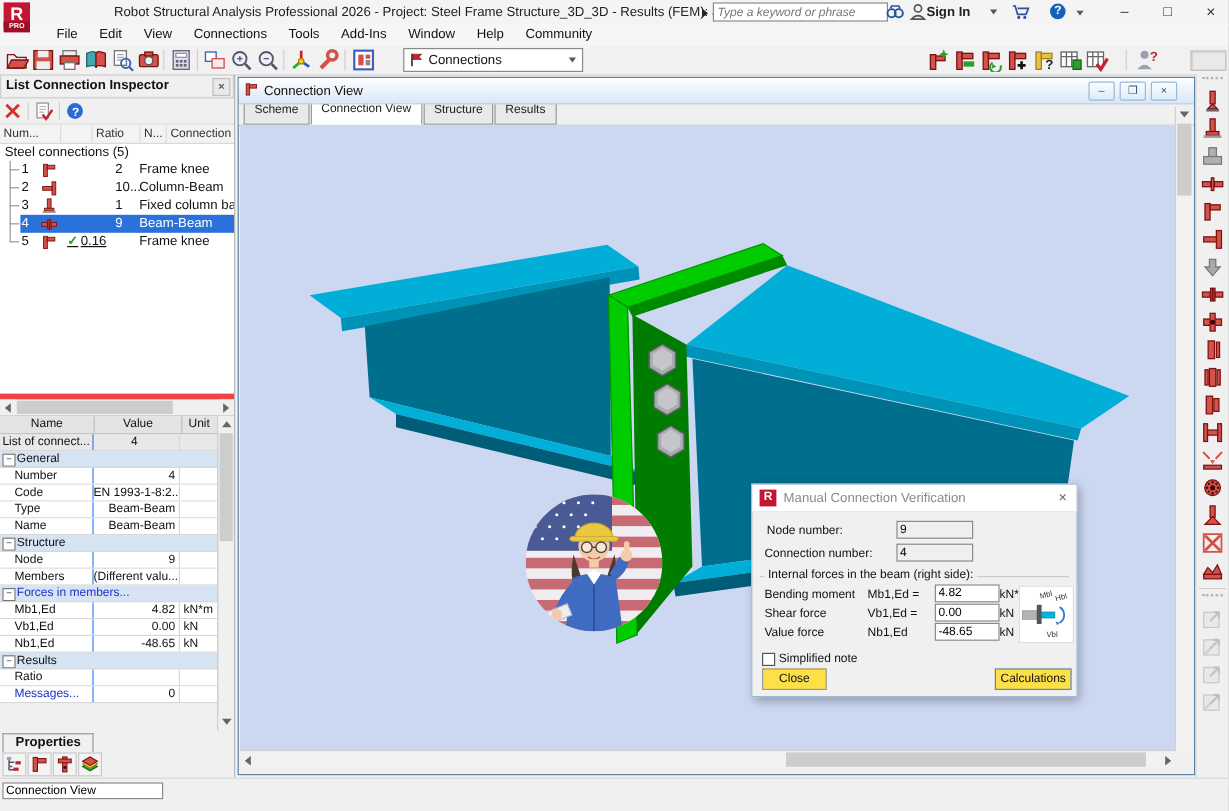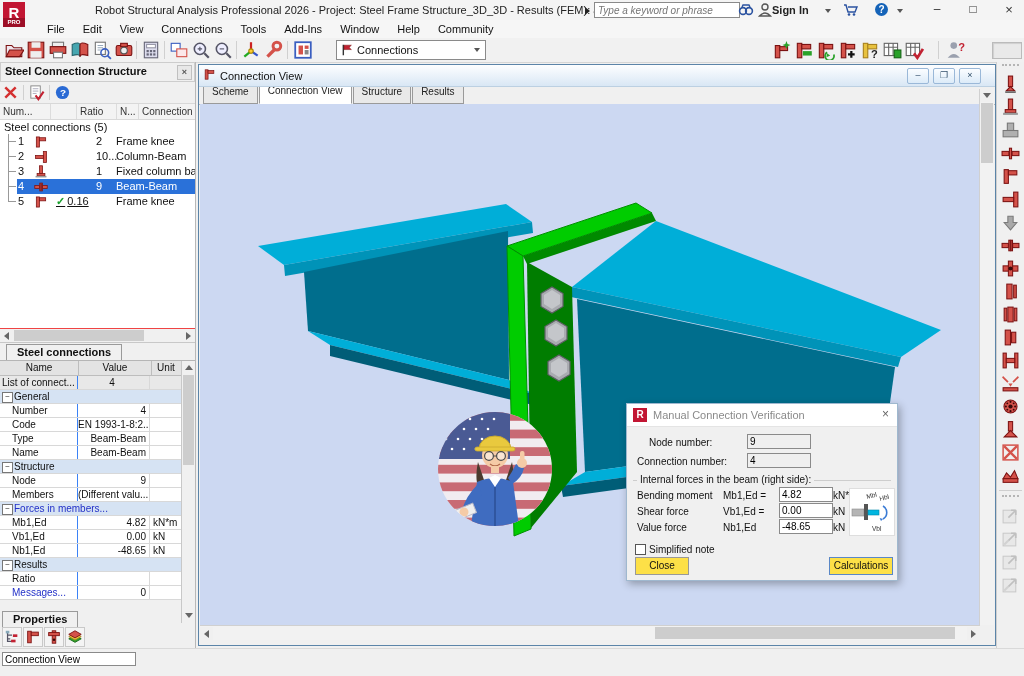--- a/index.html
+++ b/index.html
@@ -37,21 +37,21 @@
   .sunkbox{position:absolute;left:992px;top:4px;width:28px;height:15px;background:#e9e9e9;border:1px solid #bbb;box-shadow:inset 1px 1px 1px #cfcfcf;}
   
   .lpanel{position:absolute;left:0;top:62px;width:196px;height:586px;background:#f0f0f0;border-right:1px solid #b8b8b8;box-sizing:border-box;}
   .lp-header{position:relative;height:18px;border:1px solid #cdcdcd;background:#f0f0f0;font-weight:bold;line-height:17px;padding-left:4px;}
   .lp-close{position:absolute;right:2px;top:2px;width:13px;height:13px;border:1px solid #c0c0c0;background:#e8e8e8;color:#555;
         font-size:9px;line-height:12px;text-align:center;}
   .lp-toolbar{height:21px;border-bottom:1px solid #d8d8d8;display:flex;align-items:center;padding-left:2px;gap:4px;}
   .lp-toolbar .pic{width:17px;height:17px;}
   .lp-toolbar .pic svg{width:17px;height:17px;}
   .lp-tsep{width:1px;height:15px;background:#d0d0d0;}
-  .tree{position:relative;height:224px;background:#fff;border-bottom:1px solid #ef4444;overflow:hidden;}
+  .tree{position:relative;height:224px;background:#fff;border-bottom:5px solid #ef4444;overflow:hidden;}
   .tree-head{display:flex;height:15px;background:#f3f3f3;border-bottom:1px solid #d9d9d9;color:#333;}
   .tree-head span{border-right:1px solid #dcdcdc;padding-left:3px;line-height:15px;overflow:hidden;white-space:nowrap;font-size:10px;}
   .th-num{width:47px;}.th-ico{width:22px;}.th-ratio{width:36px;}.th-n{width:18px;}.th-name{flex:1;border-right:none!important;}
   .tgroup{height:14px;line-height:14px;padding-left:4px;}
   .trow{display:flex;height:15px;line-height:15px;align-items:center;position:relative;}
   .tlines{width:18px;height:15px;position:relative;flex:none;}
   .tlines i{position:absolute;left:8px;top:0;bottom:0;border-left:1px solid #999;}
   .tlines.last i{bottom:7px;}
   .tlines b{position:absolute;left:8px;top:7px;width:8px;border-top:1px solid #999;}
   .trow .tnum{width:16px;text-align:left;flex:none;}
@@ -298,21 +298,21 @@
           <path d="M2 6.5h12M6 3v11M10 3v11" stroke="#666"></path>
           <rect x="11" y="9" width="6" height="7" fill="#2aa22a" stroke="#176617"></rect>
         </svg></span><span class="tbicon" style="left: 904px;"><svg viewBox="0 0 18 18" width="20" height="20">
           <rect x="2" y="3" width="12" height="11" fill="#fff" stroke="#666"></rect>
           <path d="M2 6.5h12M6 3v11M10 3v11" stroke="#666"></path>
           <path d="M9 12l3 4 5-8" stroke="#c22232" stroke-width="2.4" fill="none"></path>
         </svg></span></div>
 
   <div class="lpanel">
     <div class="lp-header">
-      <span>Steel Connection Structure</span>
+      <span>List Connection Inspector</span>
       <span class="lp-close">×</span>
     </div>
     <div class="lp-toolbar" id="inspToolbar">
         <span class="pic"><svg viewBox="0 0 18 18" width="17" height="17">
             <path d="M3.5 3.5l11 11M14.5 3.5l-11 11" stroke="#d43030" stroke-width="2.6"></path>
           </svg></span>
         <span class="lp-tsep"></span>
         <span class="pic"><svg viewBox="0 0 18 18" width="17" height="17">
             <rect x="3" y="2" width="10" height="13" fill="#fff" stroke="#888"></rect>
             <path d="M5 5h6M5 7.5h6M5 10h4" stroke="#aab"></path>
@@ -421,23 +421,20 @@
         </div>
     </div>
     <div class="lp-hscroll">
       <span class="sbtn" style="left:0">
           <span class="arr lf"></span>
         </span>
       <span class="thumb"></span>
       <span class="sbtn" style="right:0">
           <span class="arr rt"></span>
         </span>
-    </div>
-    <div class="tab-strip">
-      <span class="tab-trap">Steel connections</span>
     </div>
     <div class="pgrid">
       <div class="pg-head">
         <span class="pg-c1">Name</span>
         <span class="pg-c2">Value</span>
         <span class="pg-c3">Unit</span>
       </div>
       <div class="pg-rows" id="gridRows">
           <div class="pgrow plain">
             <span class="n">List of connect...</span>
@@ -685,21 +682,21 @@
         </span>
     </div>
   </div>
 
   <div class="dialog">
     <div class="dlg-title">
       <span class="dlogo">R</span>
       <span class="dtext">Manual Connection Verification</span>
       <span class="dlg-close">×</span>
     </div>
-    <span class="dlg-row" style="left:22px;top:33px">Node number:</span>
+    <span class="dlg-row" style="left:12px;top:33px">Node number:</span>
     <input class="dfield ro" style="left: 120px; top: 30px; width: 58px;" readonly="" value="9">
     <span class="dlg-row" style="left:10px;top:52px">Connection number:</span>
     <input class="dfield ro" style="left: 120px; top: 49px; width: 58px;" readonly="" value="4">
     <div class="dgroup-line"></div>
     <span class="dgroup-label">Internal forces in the beam (right side):</span>
     <div id="forceRows">
         <span class="dlg-row" style="left:10px;top:86px">Bending moment</span>
         <span class="dlg-row" style="left:96px;top:86px;width:52px">Mb1,Ed =</span>
         <input class="dfield wt" style="left: 152px; top: 83px; width: 48px;" value="4.82">
         <span class="dlg-row" style="left:206px;top:86px">kN*m</span>

